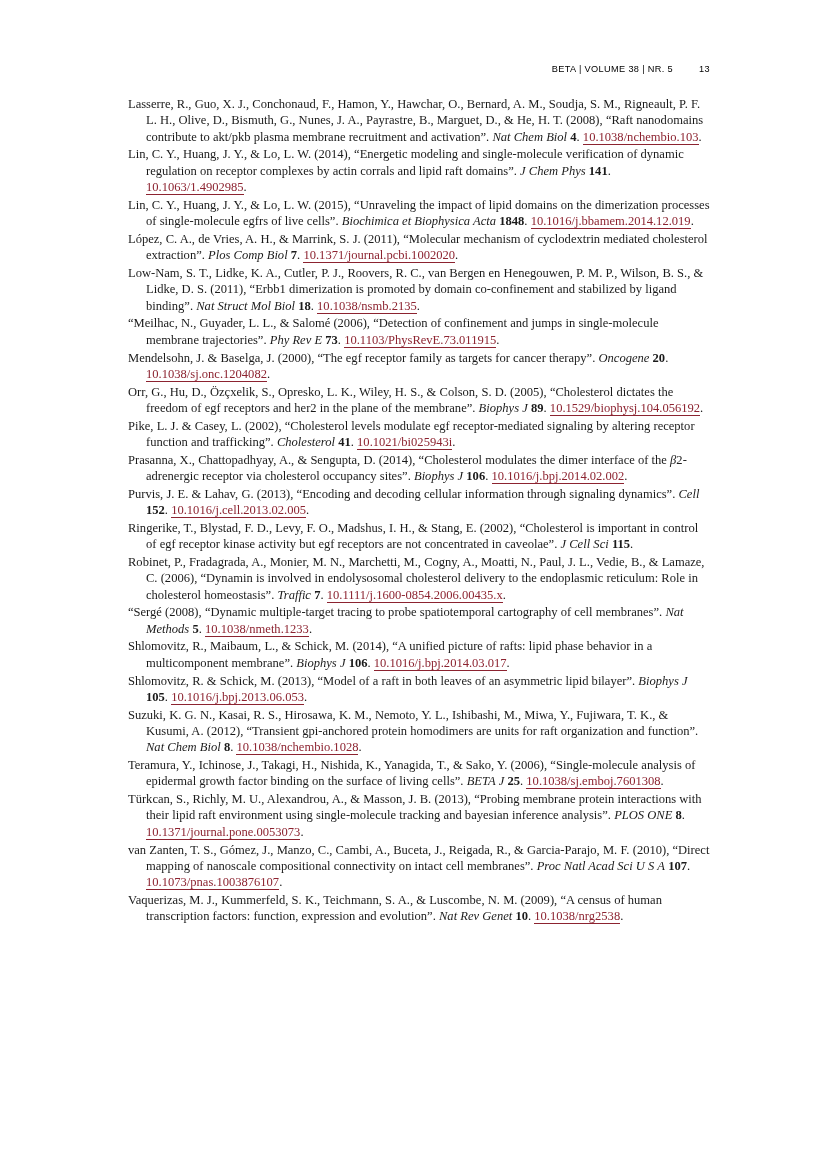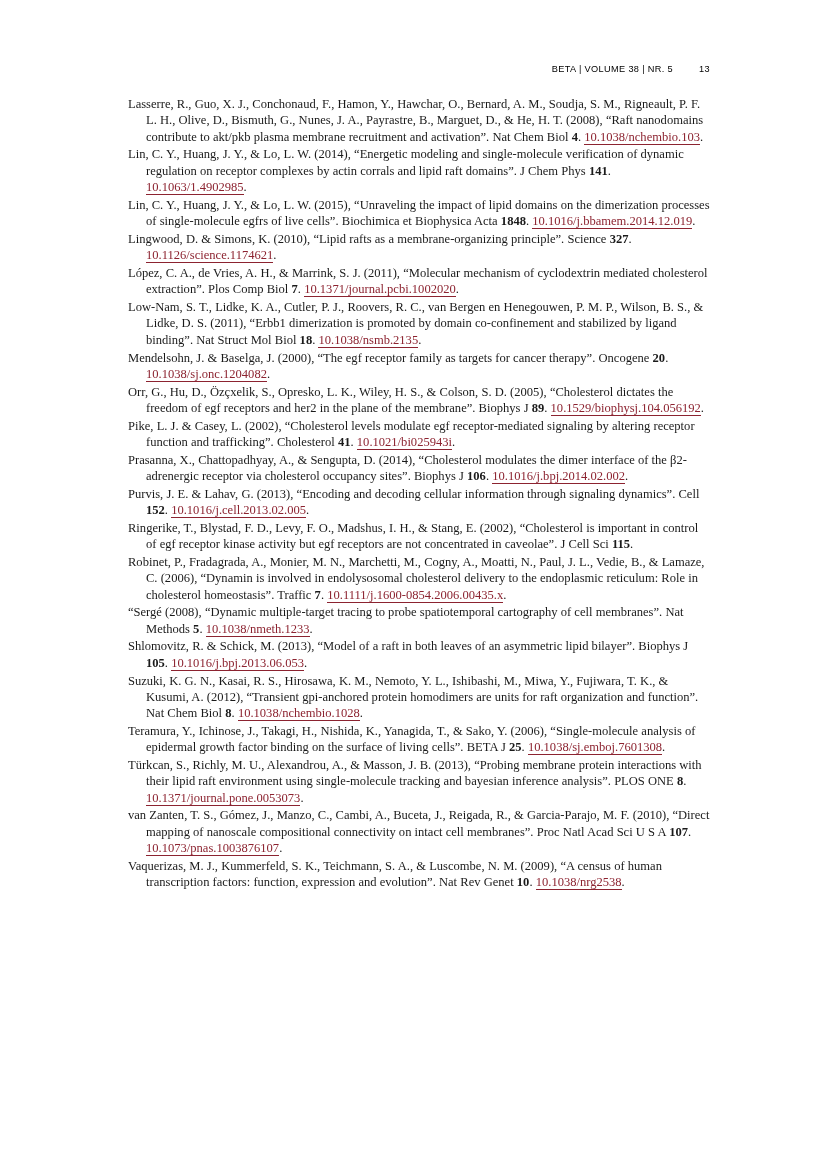--- a/index.html
+++ b/index.html
@@ -47,21 +47,21 @@
   }
   .ref {
     font-size: 12.55px;
     line-height: 16.35px;
     text-align: left;
     padding-left: 18px;
     text-indent: -18px;
     margin: 0 0 1.4px 0;
     word-spacing: 0.05px;
   }
-  .it { }
+  .it { font-style: italic; }
   .bd { font-weight: bold; }
   .doi {
     color: #8c2330;
     text-decoration: none;
     border-bottom: 1px solid #8c2330;
     cursor: pointer;
   }
 </style>
 </head>
 <body>
@@ -69,31 +69,32 @@
 <div class="page">
 
   <div class="running-head">
     <span>BETA | VOLUME 38 | NR. 5</span><span class="rh-page">13</span>
   </div>
 
   <div class="reflist">
       <p class="ref"><span>Lasserre, R., Guo, X. J., Conchonaud, F., Hamon, Y., Hawchar, O., Bernard, A. M., Soudja, S. M., Rigneault, P. F. L. H., Olive, D., Bismuth, G., Nunes, J. A., Payrastre, B., Marguet, D., &amp; He, H. T. (2008),</span> <span>“Raft nanodomains contribute to akt/pkb plasma membrane recruitment and activation”.</span> <span class="it">Nat Chem Biol</span> <span class="bd">4</span>. <span class="doi">10.1038/nchembio.103</span>.</p>
       <p class="ref"><span>Lin, C. Y., Huang, J. Y., &amp; Lo, L. W. (2014),</span> <span>“Energetic modeling and single-molecule verification of dynamic regulation on receptor complexes by actin corrals and lipid raft domains”.</span> <span class="it">J Chem Phys</span> <span class="bd">141</span>. <span class="doi">10.1063/1.4902985</span>.</p>
       <p class="ref"><span>Lin, C. Y., Huang, J. Y., &amp; Lo, L. W. (2015),</span> <span>“Unraveling the impact of lipid domains on the dimerization processes of single-molecule egfrs of live cells”.</span> <span class="it">Biochimica et Biophysica Acta</span> <span class="bd">1848</span>. <span class="doi">10.1016/j.bbamem.2014.12.019</span>.</p>
-      <p class="ref"><span>Lingwood, D. &amp; Simons, K. (2010),</span> <span>“Lipid rafts as a membrane-organizing principle”.</span> <span class="it">Science</span> <span class="bd">327</span>. <span class="doi">10.1126/science.1174621</span>.</p>
       <p class="ref"><span>López, C. A., de Vries, A. H., &amp; Marrink, S. J. (2011),</span> <span>“Molecular mechanism of cyclodextrin mediated cholesterol extraction”.</span> <span class="it">Plos Comp Biol</span> <span class="bd">7</span>. <span class="doi">10.1371/journal.pcbi.1002020</span>.</p>
       <p class="ref"><span>Low-Nam, S. T., Lidke, K. A., Cutler, P. J., Roovers, R. C., van Bergen en Henegouwen, P. M. P., Wilson, B. S., &amp; Lidke, D. S. (2011),</span> <span>“Erbb1 dimerization is promoted by domain co-confinement and stabilized by ligand binding”.</span> <span class="it">Nat Struct Mol Biol</span> <span class="bd">18</span>. <span class="doi">10.1038/nsmb.2135</span>.</p>
+      <p class="ref"><span>“Meilhac, N., Guyader, L. L., &amp; Salomé (2006),</span> <span>“Detection of confinement and jumps in single-molecule membrane trajectories”.</span> <span class="it">Phy Rev E</span> <span class="bd">73</span>. <span class="doi">10.1103/PhysRevE.73.011915</span>.</p>
       <p class="ref"><span>Mendelsohn, J. &amp; Baselga, J. (2000),</span> <span>“The egf receptor family as targets for cancer therapy”.</span> <span class="it">Oncogene</span> <span class="bd">20</span>. <span class="doi">10.1038/sj.onc.1204082</span>.</p>
       <p class="ref"><span>Orr, G., Hu, D., Özçxelik, S., Opresko, L. K., Wiley, H. S., &amp; Colson, S. D. (2005),</span> <span>“Cholesterol dictates the freedom of egf receptors and her2 in the plane of the membrane”.</span> <span class="it">Biophys J</span> <span class="bd">89</span>. <span class="doi">10.1529/biophysj.104.056192</span>.</p>
       <p class="ref"><span>Pike, L. J. &amp; Casey, L. (2002),</span> <span>“Cholesterol levels modulate egf receptor-mediated signaling by altering receptor function and trafficking”.</span> <span class="it">Cholesterol</span> <span class="bd">41</span>. <span class="doi">10.1021/bi025943i</span>.</p>
       <p class="ref"><span>Prasanna, X., Chattopadhyay, A., &amp; Sengupta, D. (2014),</span> <span>“Cholesterol modulates the dimer interface of the </span><span class="it">β</span><span>2-adrenergic receptor via cholesterol occupancy sites”.</span> <span class="it">Biophys J</span> <span class="bd">106</span>. <span class="doi">10.1016/j.bpj.2014.02.002</span>.</p>
       <p class="ref"><span>Purvis, J. E. &amp; Lahav, G. (2013),</span> <span>“Encoding and decoding cellular information through signaling dynamics”.</span> <span class="it">Cell</span> <span class="bd">152</span>. <span class="doi">10.1016/j.cell.2013.02.005</span>.</p>
       <p class="ref"><span>Ringerike, T., Blystad, F. D., Levy, F. O., Madshus, I. H., &amp; Stang, E. (2002),</span> <span>“Cholesterol is important in control of egf receptor kinase activity but egf receptors are not concentrated in caveolae”.</span> <span class="it">J Cell Sci</span> <span class="bd">115</span>.</p>
       <p class="ref"><span>Robinet, P., Fradagrada, A., Monier, M. N., Marchetti, M., Cogny, A., Moatti, N., Paul, J. L., Vedie, B., &amp; Lamaze, C. (2006),</span> <span>“Dynamin is involved in endolysosomal cholesterol delivery to the endoplasmic reticulum: Role in cholesterol homeostasis”.</span> <span class="it">Traffic</span> <span class="bd">7</span>. <span class="doi">10.1111/j.1600-0854.2006.00435.x</span>.</p>
       <p class="ref"><span>“Sergé (2008),</span> <span>“Dynamic multiple-target tracing to probe spatiotemporal cartography of cell membranes”.</span> <span class="it">Nat Methods</span> <span class="bd">5</span>. <span class="doi">10.1038/nmeth.1233</span>.</p>
+      <p class="ref"><span>Shlomovitz, R., Maibaum, L., &amp; Schick, M. (2014),</span> <span>“A unified picture of rafts: lipid phase behavior in a multicomponent membrane”.</span> <span class="it">Biophys J</span> <span class="bd">106</span>. <span class="doi">10.1016/j.bpj.2014.03.017</span>.</p>
       <p class="ref"><span>Shlomovitz, R. &amp; Schick, M. (2013),</span> <span>“Model of a raft in both leaves of an asymmetric lipid bilayer”.</span> <span class="it">Biophys J</span> <span class="bd">105</span>. <span class="doi">10.1016/j.bpj.2013.06.053</span>.</p>
       <p class="ref"><span>Suzuki, K. G. N., Kasai, R. S., Hirosawa, K. M., Nemoto, Y. L., Ishibashi, M., Miwa, Y., Fujiwara, T. K., &amp; Kusumi, A. (2012),</span> <span>“Transient gpi-anchored protein homodimers are units for raft organization and function”.</span> <span class="it">Nat Chem Biol</span> <span class="bd">8</span>. <span class="doi">10.1038/nchembio.1028</span>.</p>
       <p class="ref"><span>Teramura, Y., Ichinose, J., Takagi, H., Nishida, K., Yanagida, T., &amp; Sako, Y. (2006),</span> <span>“Single-molecule analysis of epidermal growth factor binding on the surface of living cells”.</span> <span class="it">BETA J</span> <span class="bd">25</span>. <span class="doi">10.1038/sj.emboj.7601308</span>.</p>
       <p class="ref"><span>Türkcan, S., Richly, M. U., Alexandrou, A., &amp; Masson, J. B. (2013),</span> <span>“Probing membrane protein interactions with their lipid raft environment using single-molecule tracking and bayesian inference analysis”.</span> <span class="it">PLOS ONE</span> <span class="bd">8</span>. <span class="doi">10.1371/journal.pone.0053073</span>.</p>
       <p class="ref"><span>van Zanten, T. S., Gómez, J., Manzo, C., Cambi, A., Buceta, J., Reigada, R., &amp; Garcia-Parajo, M. F. (2010),</span> <span>“Direct mapping of nanoscale compositional connectivity on intact cell membranes”.</span> <span class="it">Proc Natl Acad Sci U S A</span> <span class="bd">107</span>. <span class="doi">10.1073/pnas.1003876107</span>.</p>
       <p class="ref"><span>Vaquerizas, M. J., Kummerfeld, S. K., Teichmann, S. A., &amp; Luscombe, N. M. (2009),</span> <span>“A census of human transcription factors: function, expression and evolution”.</span> <span class="it">Nat Rev Genet</span> <span class="bd">10</span>. <span class="doi">10.1038/nrg2538</span>.</p>
     </div>
 
 </div>
 

